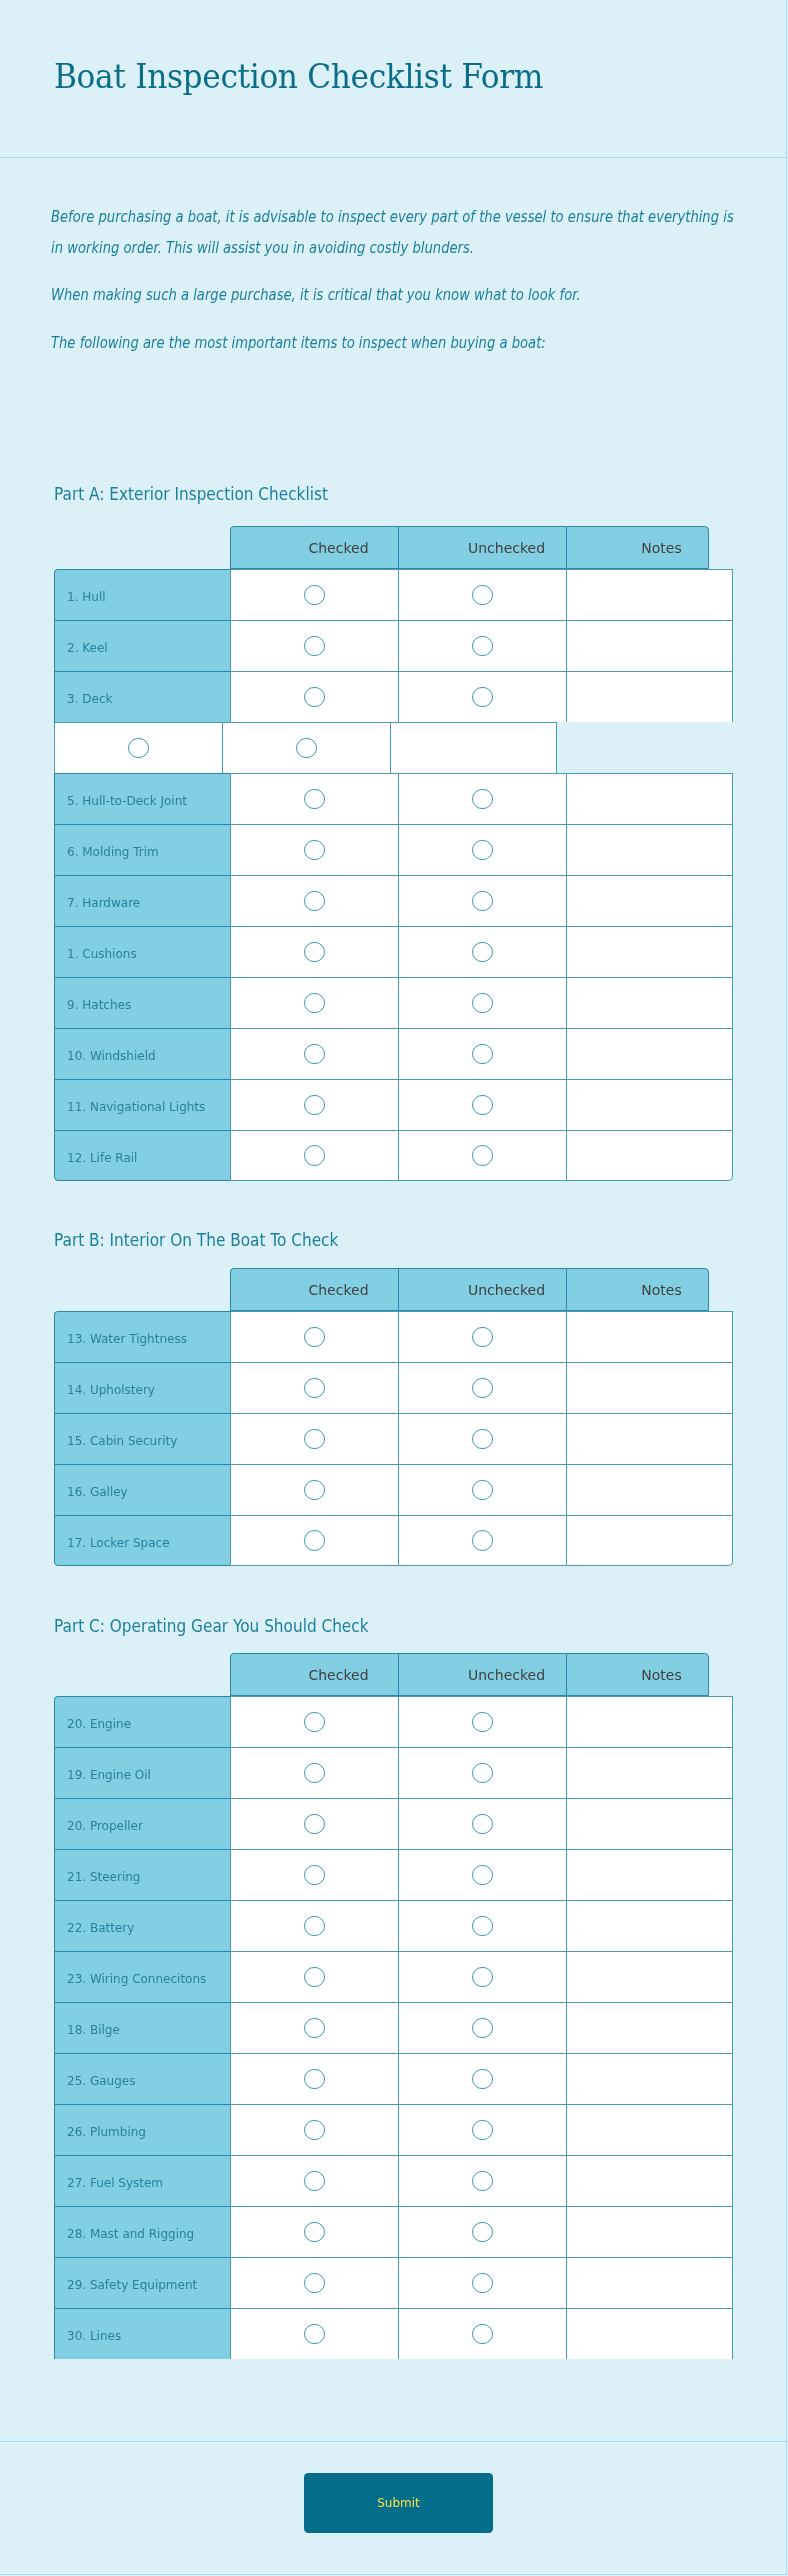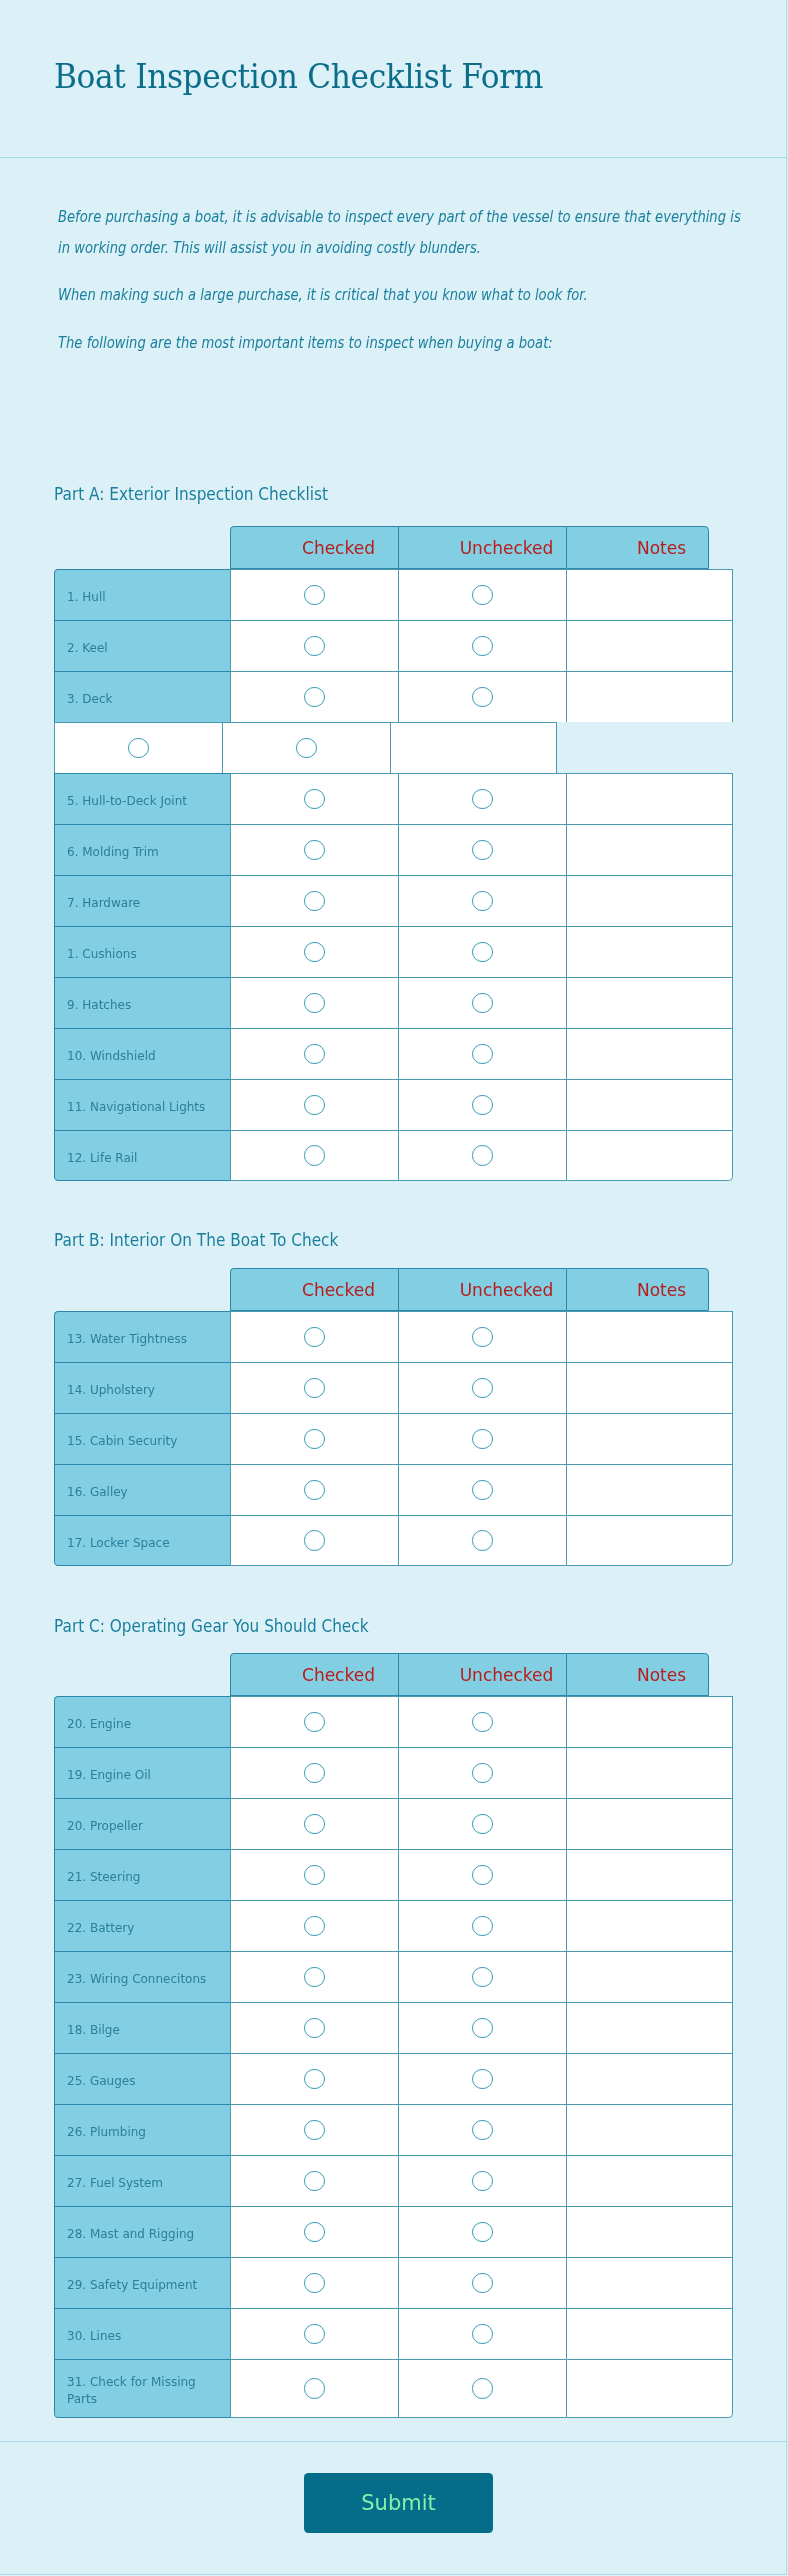--- a/index.html
+++ b/index.html
@@ -11,38 +11,38 @@
   .page {
     position: absolute; left: 0; top: 0; width: 786px; height: 2574px;
     border-right: 1.7px solid #a9dcea; border-bottom: 1.7px solid #a9dcea;
   }
   .header { position: absolute; left: 0; top: 0; width: 786px; height: 157px; border-bottom: 1.7px solid #a3dae9; text-align: right; }
   .title {
     position: absolute; left: 54px; top: 56px; margin: 0;
     font-family: "DejaVu Serif", serif; font-size: 34px; font-weight: normal;
     color: #0b6d89; letter-spacing: -0.4px; transform: scaleX(0.92); transform-origin: left;
   }
-  .intro { position: absolute; left: 58px; top: 202px; width: 686px; }
+  .intro { position: absolute; left: 51px; top: 202px; width: 686px; }
   .intro p {
     margin: 0 0 17px 0; font-style: italic; font-size: 15.3px; line-height: 30.5px;
     color: #1a7f9c; font-family: "DejaVu Sans", sans-serif;
     transform: scaleX(0.86); transform-origin: left; width: 797px;
   }
   .section-title {
     position: absolute; left: 54px; margin: 0; font-weight: normal;
     font-family: "DejaVu Sans", sans-serif; font-size: 17px; color: #1a7f9c;
     transform: scaleX(0.9); transform-origin: left;
   }
   .grid { position: absolute; left: 54px; width: 679px; }
   .hrow { display: flex; height: 43px; }
   .hrow .blank { width: 176px; }
   .hcell {
     width: 168px; background: #82cfe3; border: 0.8px solid #2a87a8; border-right: none;
     box-sizing: border-box; display: flex; align-items: center; justify-content: center;
-    font-size: 17px; color: #b91c1c; padding-left: 48px;
+    font-size: 14px; color: #404040; padding-left: 48px;
   }
   .hcell.first { border-top-left-radius: 4.2px; }
   .hcell.last { border-right: 0.8px solid #2a87a8; border-top-right-radius: 4.2px; width: 143px; }
   .row { display: flex; height: 51px; }
   .row.tall { height: 59px; }
   .label {
     width: 176px; background: #82cfe3; border-left: 0.8px solid #2a87a8; border-top: 0.8px solid #2a87a8;
     box-sizing: border-box; display: flex; align-items: center; padding: 5px 12px 0 12px;
     font-size: 12px; color: #2a7f9a; line-height: 17px;
   }
@@ -52,22 +52,22 @@
   }
   .cell.notes { width: 167px; border-right: 0.8px solid #4a9bb0; }
   .radio { width: 18.6px; height: 18.6px; border: 1.3px solid #3a9ab5; border-radius: 50%; background: #fff; cursor: pointer; }
   .row.first-row .label { border-top-left-radius: 4.2px; }
   .row.last-row .label { border-bottom: 0.8px solid #2a87a8; border-bottom-left-radius: 4.2px; }
   .row.last-row .cell { border-bottom: 0.8px solid #4a9bb0; }
   .row.last-row .cell.notes { border-bottom-right-radius: 4.2px; }
   .footer-divider { position: absolute; left: 0; top: 2441px; width: 786px; border-top: 1.7px solid #a3dae9; }
   .submit {
     position: absolute; left: 304px; top: 2473px; width: 189px; height: 60px;
-    background: #046e8a; color: #86efac; border: none; border-radius: 4.2px;
-    font-family: "DejaVu Sans", sans-serif; font-size: 21px; cursor: pointer;
+    background: #046e8a; color: #fde047; border: none; border-radius: 4.2px;
+    font-family: "DejaVu Sans", sans-serif; font-size: 12px; cursor: pointer;
   }
 </style>
 </head>
 <body>
 
 <div class="page">
   <div class="header">
     <h1 class="title">Boat Inspection Checklist Form</h1>
   </div>
 
@@ -396,29 +396,19 @@
         <div class="row">
           <div class="label">30. Lines</div>
           <div class="cell">
             <span class="radio"></span>
           </div>
           <div class="cell">
             <span class="radio"></span>
           </div>
           <div class="cell notes"></div>
         </div>
-        <div class="row last-row tall">
-          <div class="label">31. Check for Missing Parts</div>
-          <div class="cell">
-            <span class="radio"></span>
-          </div>
-          <div class="cell">
-            <span class="radio"></span>
-          </div>
-          <div class="cell notes"></div>
-        </div>
       </div>
     </div>
 
   <div class="footer-divider"></div>
   <button class="submit">Submit</button>
 </div>
 
 
 </body></html>

